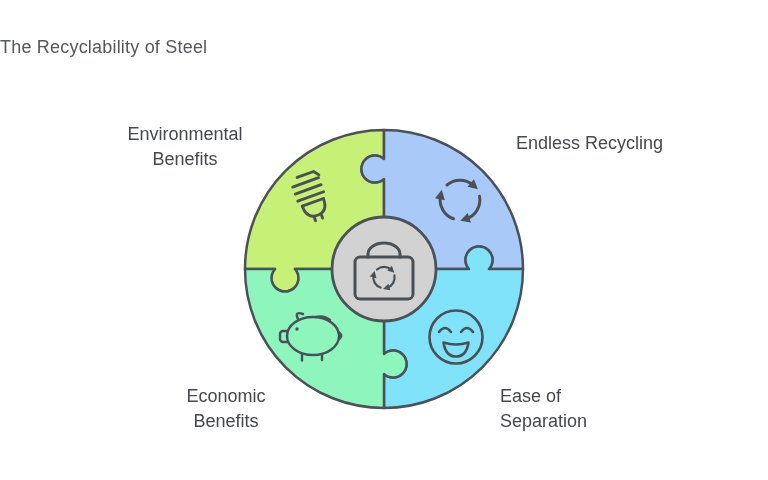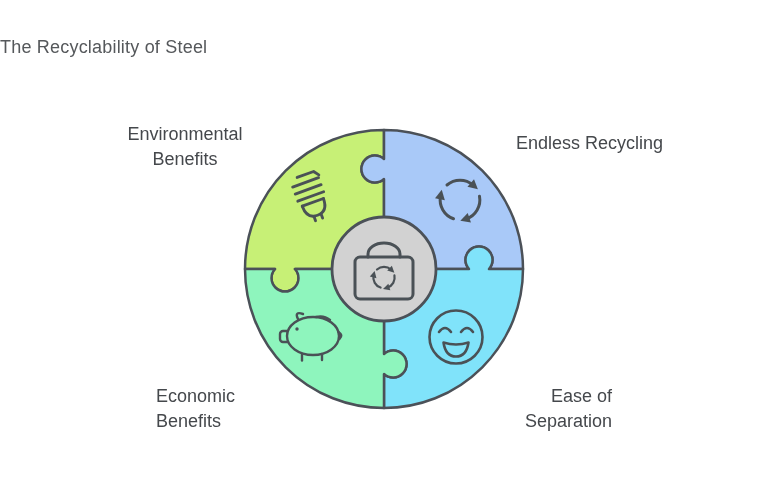--- a/index.html
+++ b/index.html
@@ -10,22 +10,22 @@
   }
   .title{
     position:absolute;top:37px;left:0;width:768px;
     text-align:left;font-size:18px;color:#55585b;letter-spacing:.2px;
   }
   .qlabel{
     position:absolute;font-size:18px;line-height:25px;color:#45484c;
   }
   .lbl-env{top:104px;right:498px;width:170px;text-align:center;margin-top:18px;}
   .lbl-endless{top:131px;left:500px;white-space:nowrap;margin-left:16px;}
-  .lbl-econ{top:384px;left:156px;width:140px;text-align:left;}
-  .lbl-ease{top:384px;left:500px;width:112px;text-align:right;}
+  .lbl-econ{top:384px;left:156px;width:140px;text-align:center;}
+  .lbl-ease{top:384px;left:500px;width:112px;text-align:left;}
   svg{position:absolute;top:0;left:0;}
 </style>
 </head>
 <body>
 
 <div class="title">The Recyclability of Steel</div>
 
 <svg width="768" height="480" viewBox="0 0 768 480">
 
   <path stroke="#4b5158" stroke-width="2.5" stroke-linejoin="round" d="M 384 130 A 139 139 0 0 0 245 269 L 275 269 A 13.5 13.5 0 1 0 295 269 L 384 269 L 384 179 A 13.5 13.5 0 1 1 384 159 L 384 130 Z" fill="#c7f076"></path>

